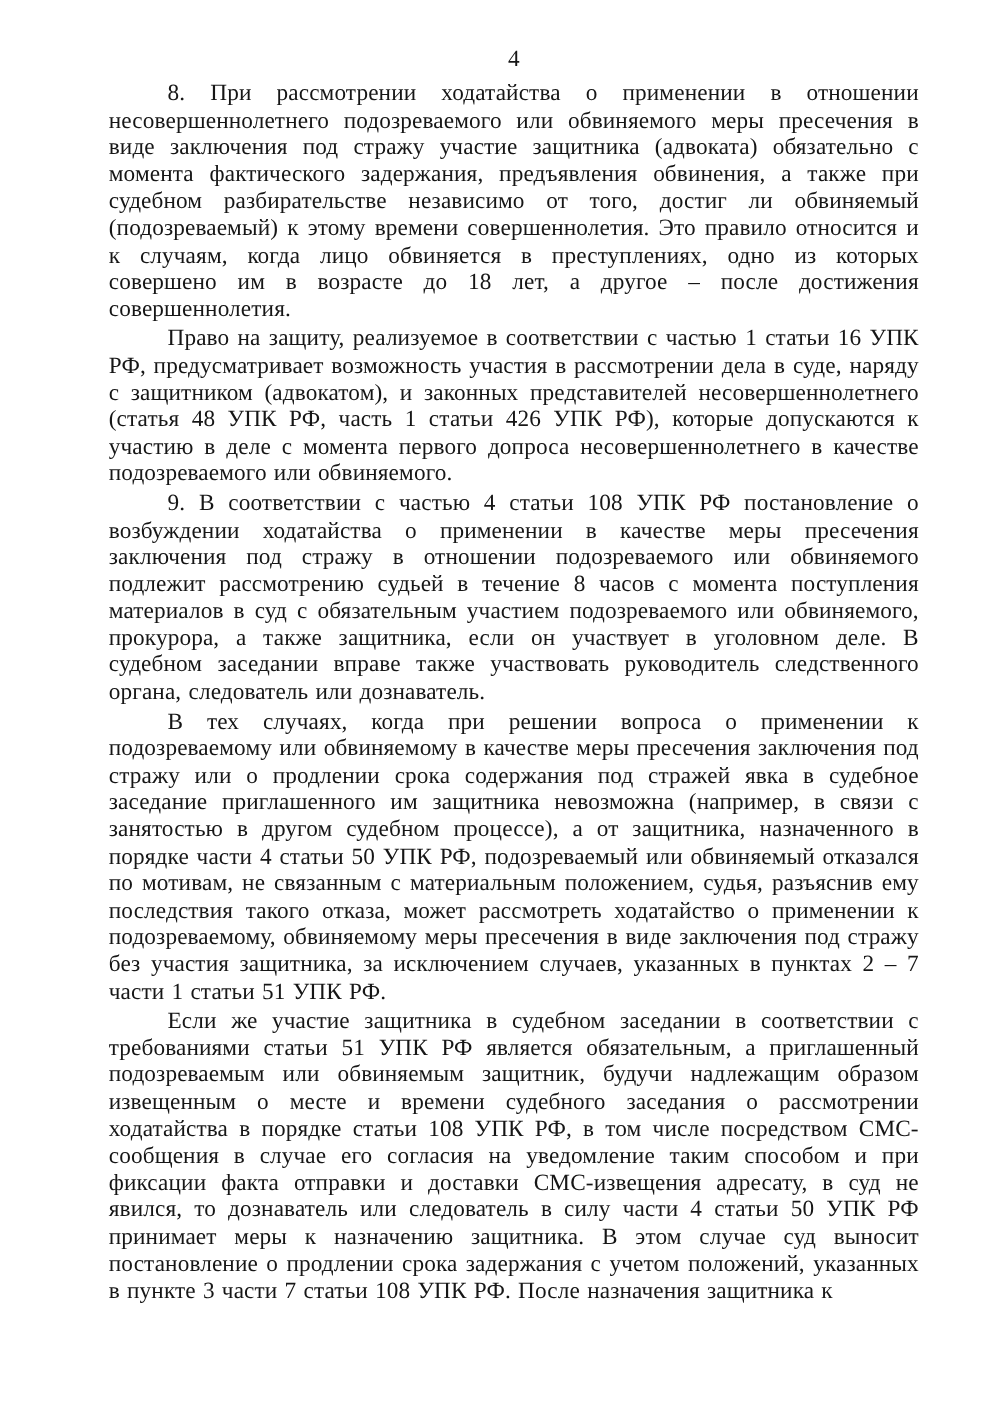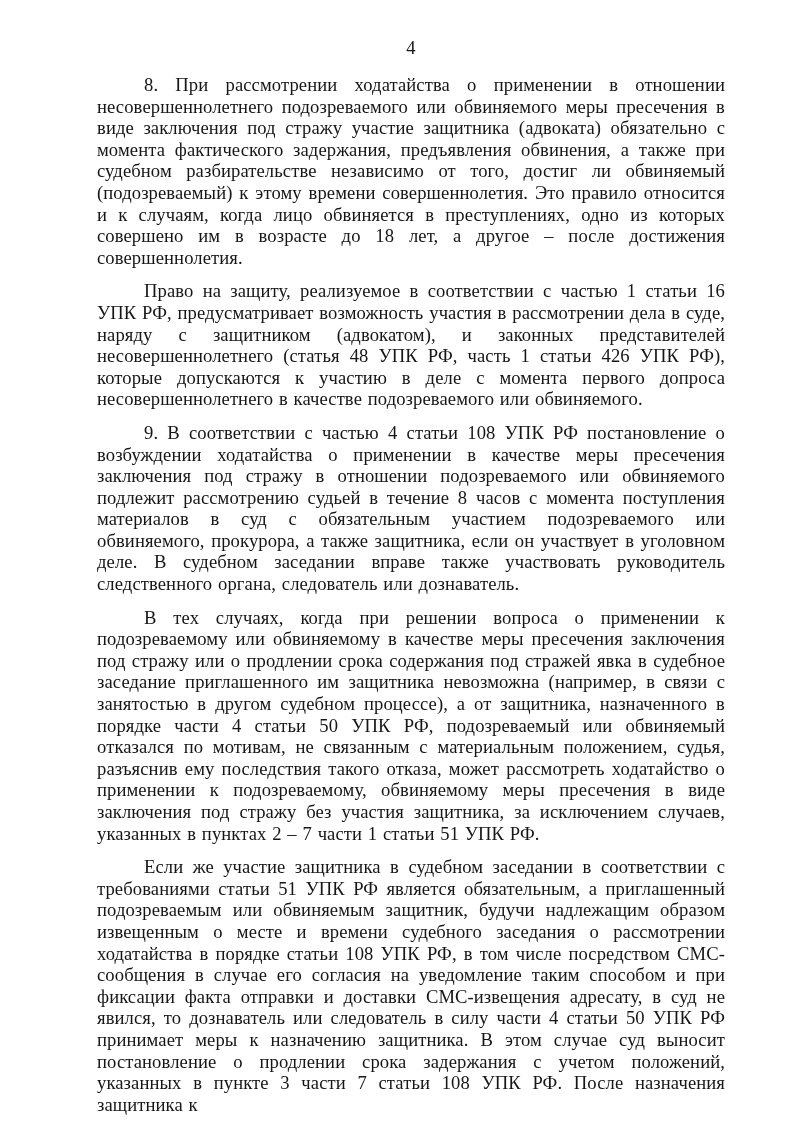--- a/index.html
+++ b/index.html
@@ -31,21 +31,21 @@
     top: 62px;
     left: 85px;
     width: 652px;
     text-align: justify;
     font-size: 18.6px;
     line-height: 21.6px;
     letter-spacing: 0.1px;
     color: #161616;
   }
   .body-text p {
-    margin: 12px;
+    margin: 2px;
     padding: 0;
     text-indent: 47px;
     word-spacing: 1px;
   }
 </style>
 </head>
 <body>
 
 <div class="page">
   <div class="page-number">4</div>

